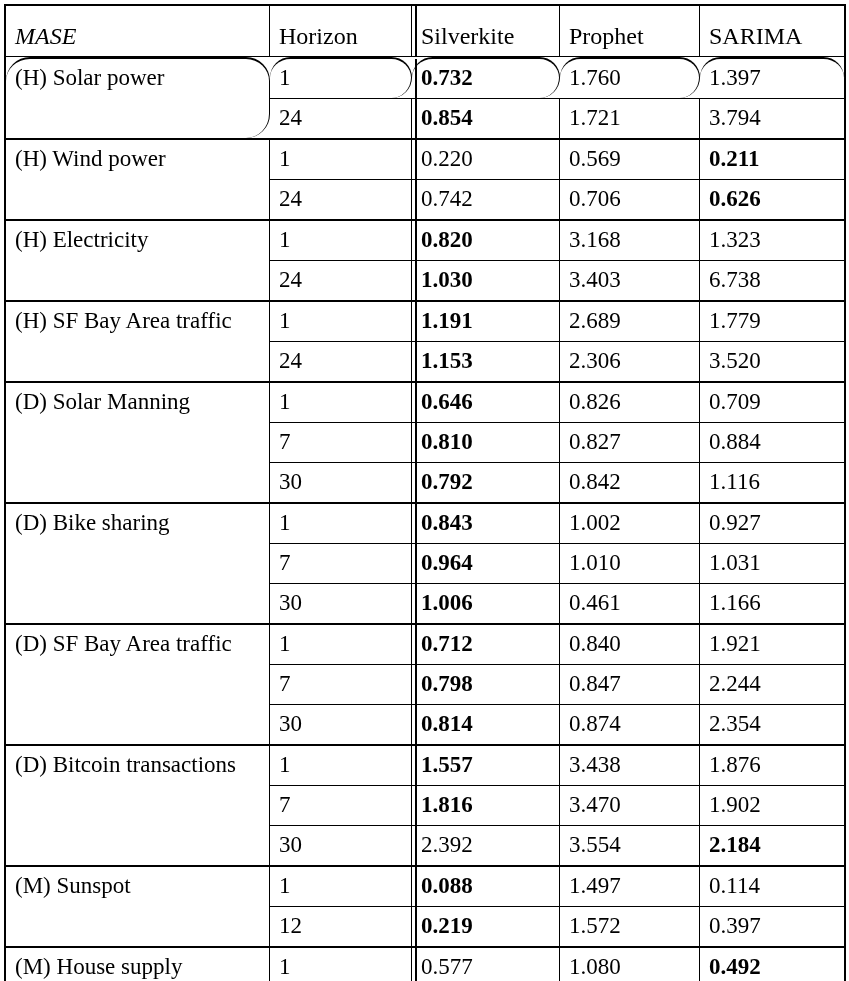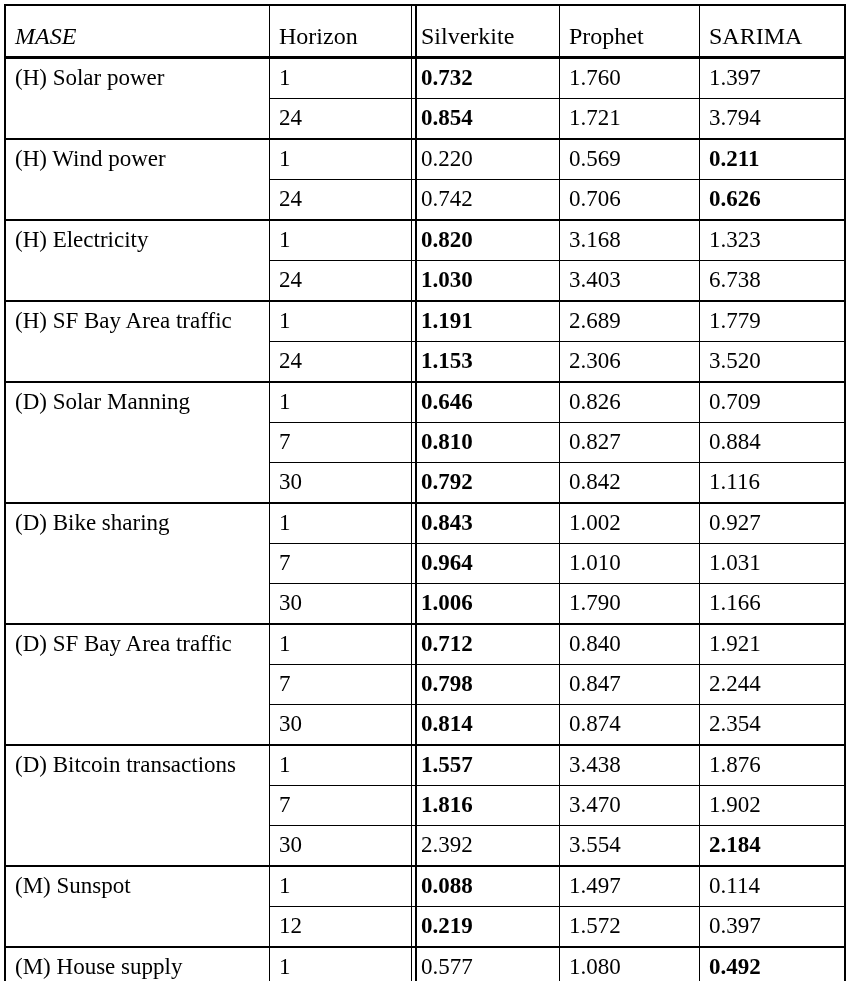--- a/index.html
+++ b/index.html
@@ -72,20 +72,21 @@
     font-size: 24px;
     padding-top: 16px;
     padding-bottom: 6px;
   }
   thead th.hdr-mase {
     font-style: italic;
   }
   
   tbody tr.first-body > td {
     border-top: 2.2px solid #000;
+    border-radius: 24px;
   }
 
   
   td.sub-rule { border-top: 1.2px solid #000; }
   tr.group-start > td { border-top: 2.2px solid #000; }
 
   .val { text-align: left; }
   .bold { font-weight: bold; }
   .namecell { white-space: normal; }
   .horizoncell { text-align: left; }
@@ -195,21 +196,21 @@
         </tr>
         <tr>
           <td class="horizoncell dbl-left sub-rule">7</td>
           <td class="val v-silver sub-rule bold">0.964</td>
           <td class="val v-prophet sub-rule">1.010</td>
           <td class="val sub-rule">1.031</td>
         </tr>
         <tr>
           <td class="horizoncell dbl-left sub-rule">30</td>
           <td class="val v-silver sub-rule bold">1.006</td>
-          <td class="val v-prophet sub-rule">1.790</td>
+          <td class="val v-prophet sub-rule">0.461</td>
           <td class="val sub-rule">1.166</td>
         </tr>
         <tr class="group-start">
           <td class="namecell v-name" rowspan="3">(D) SF Bay Area traffic</td>
           <td class="horizoncell dbl-left">1</td>
           <td class="val v-silver bold">0.712</td>
           <td class="val v-prophet">0.840</td>
           <td class="val">1.921</td>
         </tr>
         <tr>

